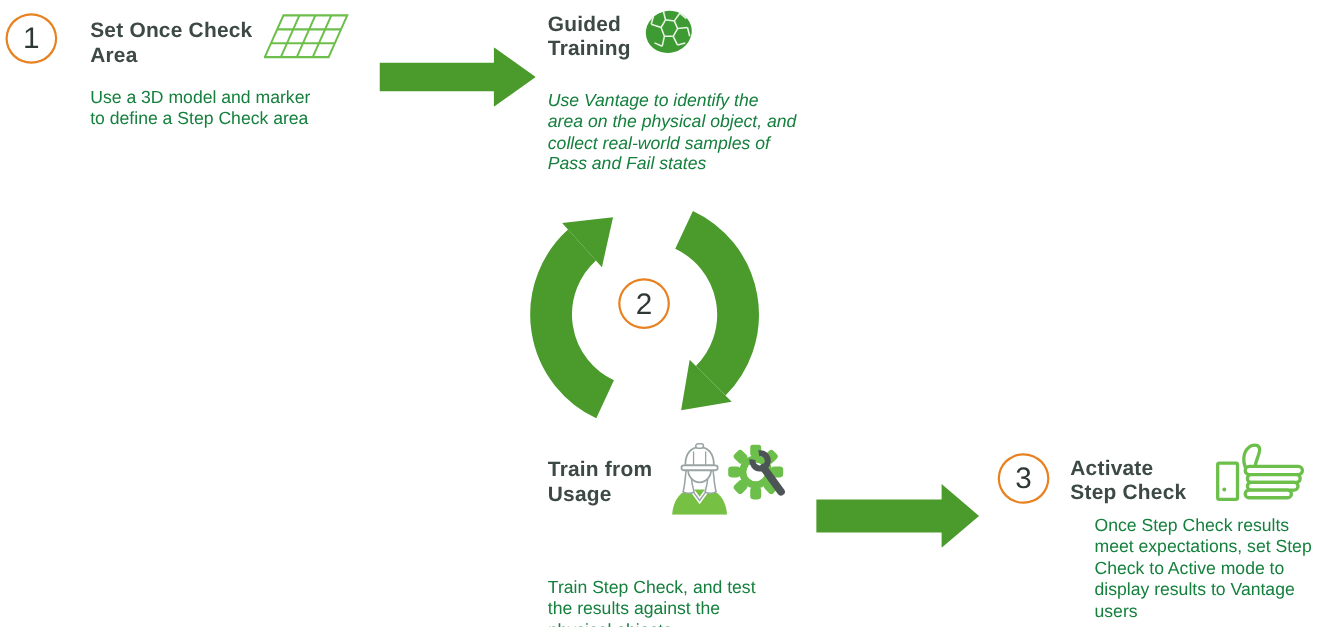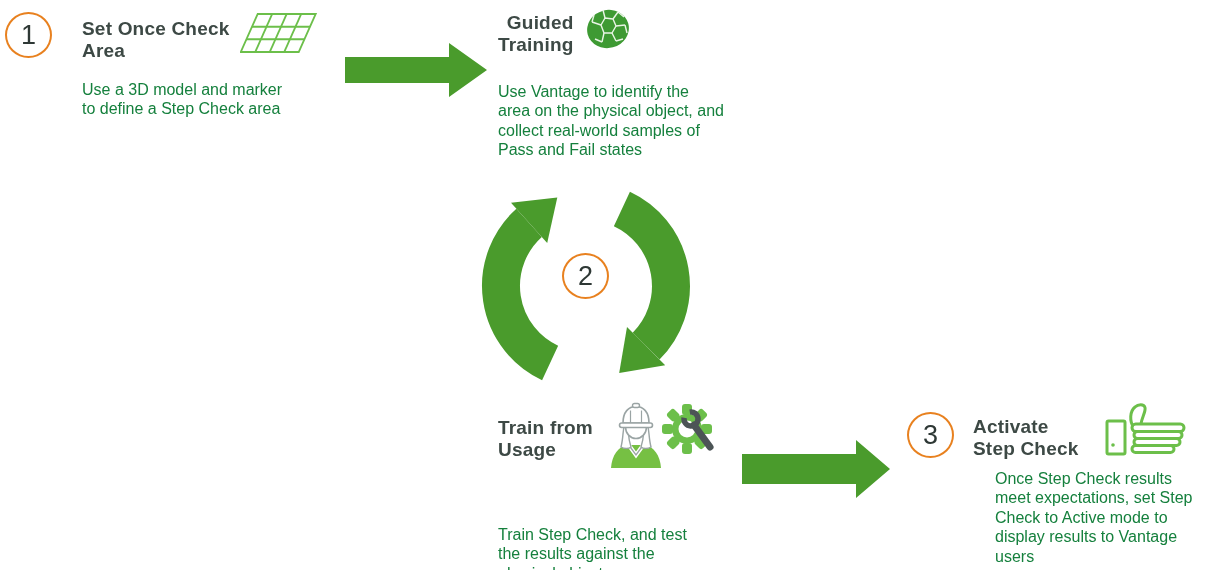--- a/index.html
+++ b/index.html
@@ -54,21 +54,21 @@
     </g>
   </svg>
 
   <div class="abs body-text" style="left:82px;top:80px;">Use a 3D model and marker
 to define a Step Check area</div>
 
   <svg class="abs" style="left:345px;top:43px;" width="142" height="54" viewBox="0 0 142 54">
     <polygon points="0,14 104,14 104,0 142,27 104,54 104,40 0,40" fill="#4a9b2c"></polygon>
   </svg>
 
-  <div class="abs title" style="left:498px;top:12px;text-align:right;">Guided
+  <div class="abs title" style="left:498px;top:12px;">Guided
 Training</div>
 
   <svg class="abs" style="left:586px;top:6px;" width="44" height="46" viewBox="0 0 44 46">
     <g transform="rotate(-15 22 23)">
       <ellipse cx="22" cy="23" rx="21" ry="19" fill="#3e9a33"></ellipse>
     </g>
     <g stroke="#eaf5e6" stroke-width="1.4" fill="none" stroke-linejoin="round">
       <path d="M19,12 L27,13 L30,20 L26,27 L18,27 L15,19 Z"></path>
       <path d="M19,12 L17,4"></path>
       <path d="M27,13 L32,6"></path>
@@ -77,21 +77,21 @@
       <path d="M18,27 L16,36"></path>
       <path d="M15,19 L6,16"></path>
       <path d="M32,6 L38,11"></path>
       <path d="M39,19 L41,27"></path>
       <path d="M30,35 L37,33"></path>
       <path d="M16,36 L9,33"></path>
       <path d="M6,16 L8,9"></path>
     </g>
   </svg>
 
-  <div class="abs body-text" style="left:498px;top:82px;">Use Vantage to identify the
+  <div class="abs body-text" style="left:498px;top:82px;font-style:italic;">Use Vantage to identify the
 area on the physical object, and
 collect real-world samples of
 Pass and Fail states</div>
 
   <svg class="abs" style="left:480px;top:178px;" width="212" height="216" viewBox="0 0 212 216">
     <g fill="none" stroke="#4a9b2c" stroke-width="38">
       <path d="M70.1,185 A85,85 0 0 1 49.1,44.8"></path>
       <path d="M141.9,31 A85,85 0 0 1 166.1,168.1"></path>
     </g>
     <polygon points="31.0,24.7 77.3,19.4 67.2,64.9" fill="#4a9b2c"></polygon>

